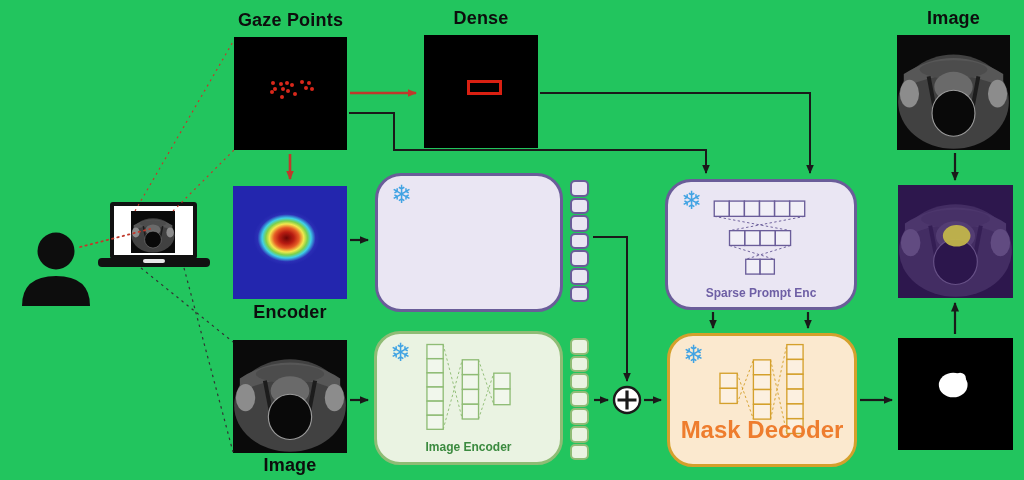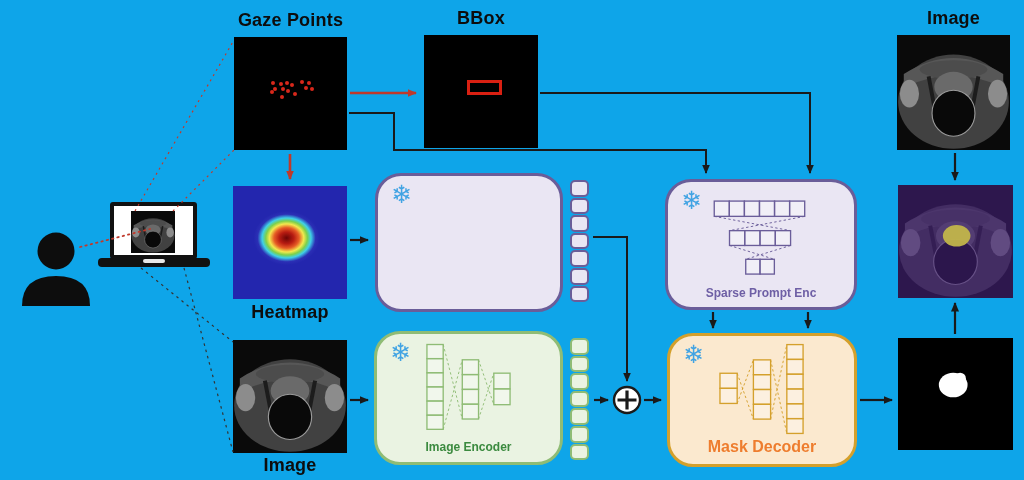--- a/index.html
+++ b/index.html
@@ -5,21 +5,21 @@
   :root{
     --arrow-red:#c0392b; --ink:#1a1a1a;
     --purple-border:#6a5d99; --purple-fill:#eae6f3; --purple-text:#6e5fa5;
     --green-border:#8fbc75; --green-fill:#eaf3e2; --green-text:#3b8a3f;
     --orange-border:#d4a02c; --orange-fill:#fbe9cf; --orange-text:#ee7d2e;
     --snowflake-blue:#41a3e3;
   }
   *{box-sizing:border-box;margin:0;padding:0}
   html,body{background:#ffffff}
   body{font-family:"Liberation Sans","DejaVu Sans",sans-serif;}
-  #canvas{position:relative;width:1024px;height:480px;background:#0ea5e9;overflow:hidden}
+  #canvas{position:relative;width:1024px;height:480px;background:#22c55e;overflow:hidden}
 
   .abs{position:absolute}
   .lbl{position:absolute;font-weight:700;font-size:18px;color:#0d0d0d;text-align:center;letter-spacing:.2px}
 
   .blackbox{position:absolute;background:#000}
 
   
   .laptop-screen{position:absolute;left:110px;top:202px;width:87px;height:57px;
     border:4px solid #111;border-radius:3px;background:#fff}
   .laptop-base{position:absolute;left:98px;top:258px;width:112px;height:9px;background:#111;border-radius:4px}
@@ -43,21 +43,21 @@
   .m-purple{background:var(--purple-fill);border:3.5px solid var(--purple-border)}
   .m-green{background:var(--green-fill);border:3.5px solid var(--green-border)}
   .m-orange{background:var(--orange-fill);border:3.5px solid var(--orange-border)}
   #dense-box{left:375px;top:173px;width:188px;height:139px}
   #dense-box .mlabel{top:50%;transform:translateY(-50%);font-size:19px;line-height:1.25;color:var(--purple-text);padding:0 26px}
   #encoder-box{left:374px;top:331px;width:189px;height:134px}
   #encoder-box .mlabel{bottom:8px;font-size:12px;color:var(--green-text)}
   #sparse-box{left:665px;top:179px;width:192px;height:131px}
   #sparse-box .mlabel{bottom:7px;font-size:12px;color:var(--purple-text)}
   #mask-box{left:667px;top:333px;width:190px;height:134px}
-  #mask-box .mlabel{bottom:8px;font-size:16px;color:var(--orange-text)}
+  #mask-box .mlabel{bottom:20px;font-size:24px;color:var(--orange-text)}
   .netsvg{position:absolute;inset:0;width:100%;height:100%}
 
   
   .stack{position:absolute;display:flex;flex-direction:column;gap:1px}
   .tok{width:19px;height:16.6px;border-radius:5px}
   .tok-purple{background:var(--purple-fill);border:2.5px solid var(--purple-border)}
   .tok-green{background:var(--green-fill);border:2.5px solid var(--green-border)}
   #stack-dense{left:570px;top:180px}
   #stack-image{left:570px;top:338px}
 
@@ -112,27 +112,27 @@
       <span class="gaze-dot" style="left: 47.8%; top: 47.8%;"></span>
       <span class="gaze-dot" style="left: 51.3%; top: 42.5%;"></span>
       <span class="gaze-dot" style="left: 60.2%; top: 39.8%;"></span>
       <span class="gaze-dot" style="left: 63.7%; top: 45.1%;"></span>
       <span class="gaze-dot" style="left: 66.4%; top: 40.7%;"></span>
       <span class="gaze-dot" style="left: 69%; top: 46%;"></span>
       <span class="gaze-dot" style="left: 42.5%; top: 53.1%;"></span>
       <span class="gaze-dot" style="left: 54%; top: 50.4%;"></span>
     </div>
 
-  <div class="lbl" style="left:424px;top:8px;width:114px">BBox</div>
+  <div class="lbl" style="left:424px;top:8px;width:114px">Dense</div>
   <div class="blackbox" style="left:424px;top:35px;width:114px;height:113px">
     <span class="bbox-rect"></span>
   </div>
 
   <div class="heatmap"></div>
-  <div class="lbl" style="left:233px;top:302px;width:114px">Heatmap</div>
+  <div class="lbl" style="left:233px;top:302px;width:114px">Encoder</div>
 
   <svg class="mri-img" style="left:233px;top:340px" width="114" height="113" viewBox="0 0 100 100" preserveAspectRatio="none">
     <use href="#mri-scan"></use>
   </svg>
   <div class="lbl" style="left:233px;top:455px;width:114px">Image</div>
 
   <div class="module m-purple" id="dense-box">
     <span class="snow">❄</span>
   </div>
   <div class="stack" id="stack-dense">

